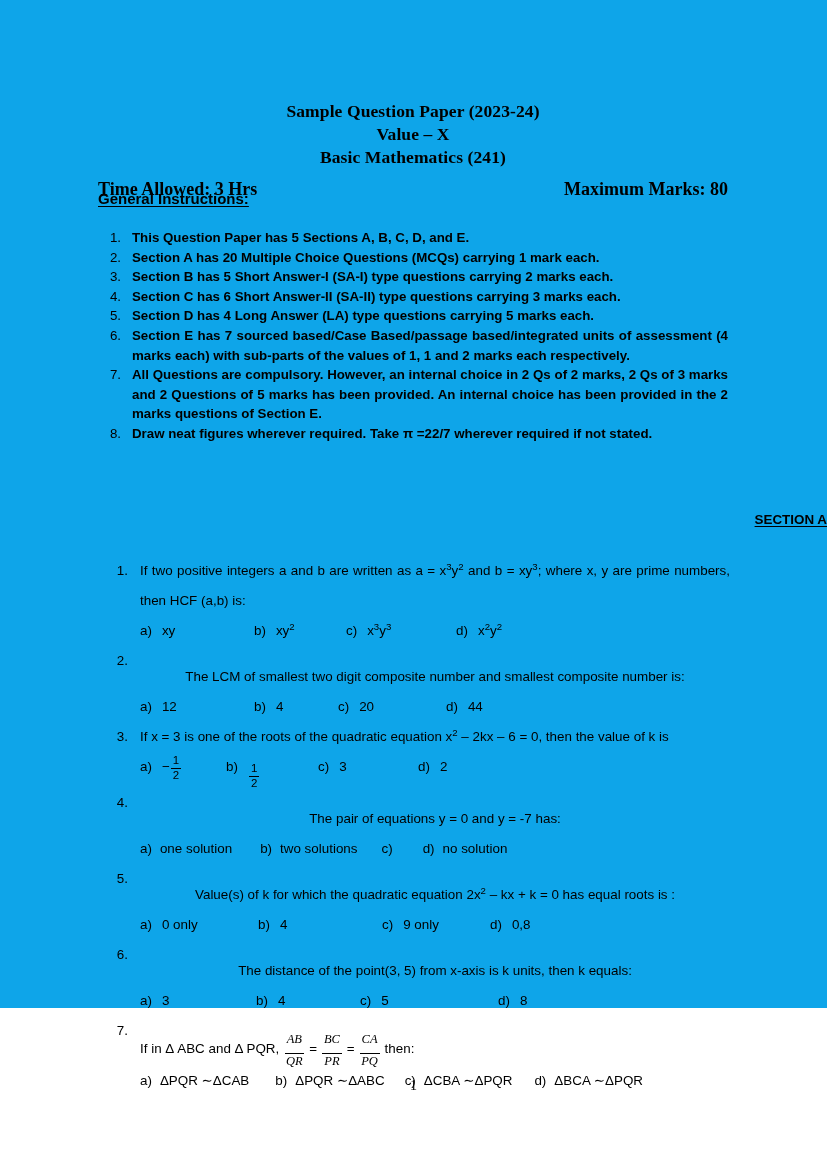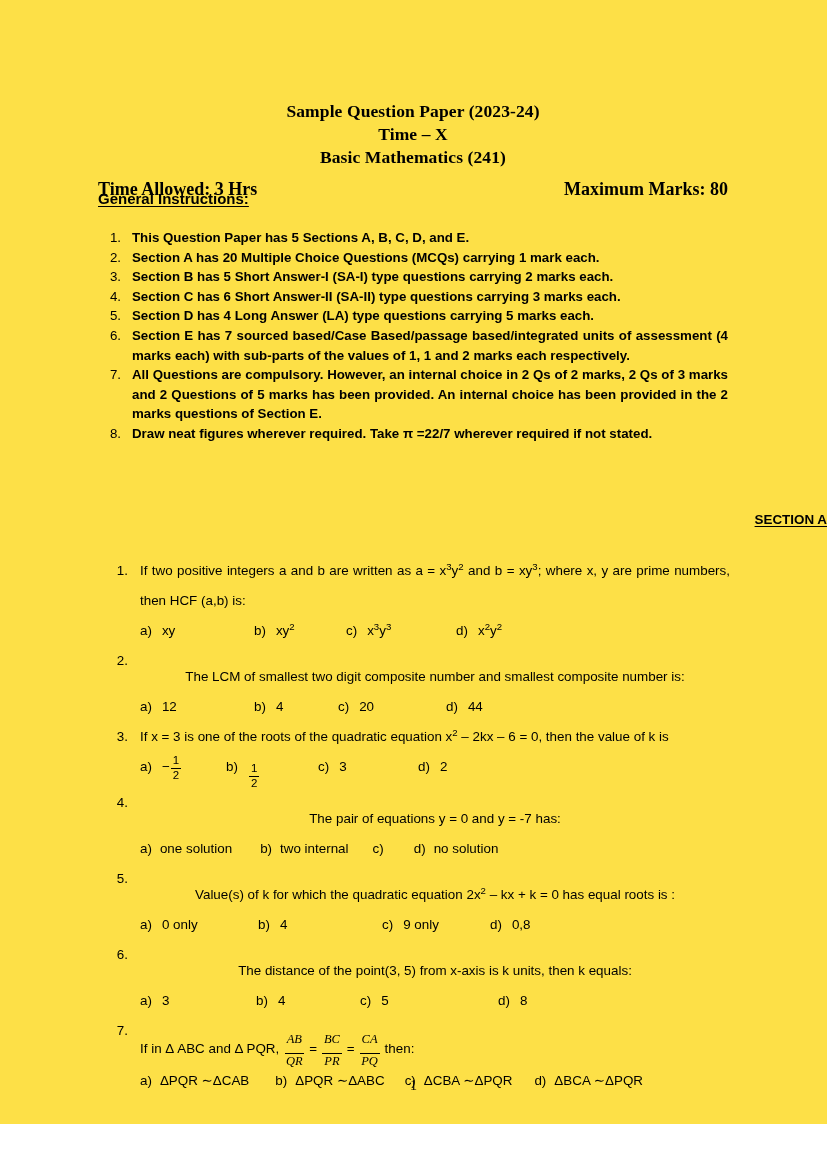--- a/index.html
+++ b/index.html
@@ -14,22 +14,22 @@
     position: relative;
     font-family: "Liberation Sans", sans-serif;
     color: #000000;
     overflow: hidden;
   }
 
   .page {
     position: absolute;
     left: 0; top: 0;
     width: 827px;
-    height: 1124px;
-    background: #fde047;
+    height: 1008px;
+    background: #0ea5e9;
   }
 
   
   .doc-header {
     position: absolute;
     left: 98px;
     top: 100px;
     width: 630px;
   }
   .title-line {
@@ -219,21 +219,21 @@
     font-size: 14px;
   }
 </style>
 </head>
 <body>
 
 <div class="page">
 
   <div class="doc-header">
     <div class="title-line">Sample Question Paper (2023-24)</div>
-    <div class="title-line">Time – X</div>
+    <div class="title-line">Value – X</div>
     <div class="title-line">Basic Mathematics (241)</div>
     <div class="exam-meta">
       <span class="left">Time Allowed: 3 Hrs</span>
       <span class="right">Maximum Marks: 80</span>
     </div>
   </div>
 
   <div class="gi-heading">General Instructions:</div>
 
   <div class="instructions">
@@ -366,21 +366,21 @@
         <span class="q-num">4.</span>
         <span class="q-text nojust">The pair of equations y = 0 and y = -7 has:</span>
       </div>
       <div class="opts w-q4">
         <span class="opt">
           <span class="opt-lab">a)</span>
           <span class="opt-val">one solution</span>
         </span>
         <span class="opt">
           <span class="opt-lab">b)</span>
-          <span class="opt-val">two internal</span>
+          <span class="opt-val">two solutions</span>
         </span>
         <span class="opt">
           <span class="opt-lab">c)</span>
         </span>
         <span class="opt">
           <span class="opt-lab">d)</span>
           <span class="opt-val">no solution</span>
         </span>
       </div>
     </div>

